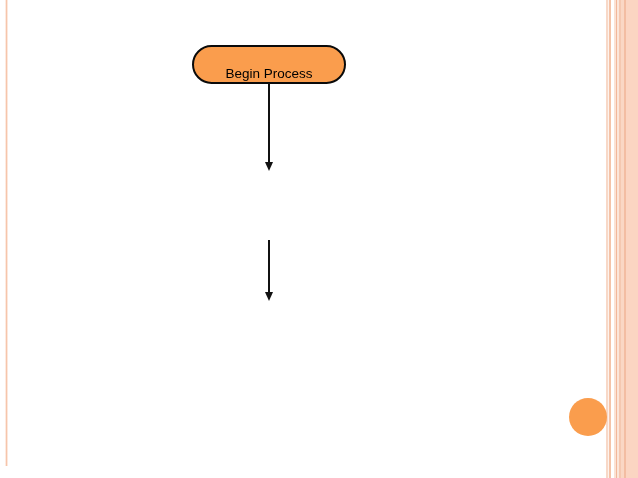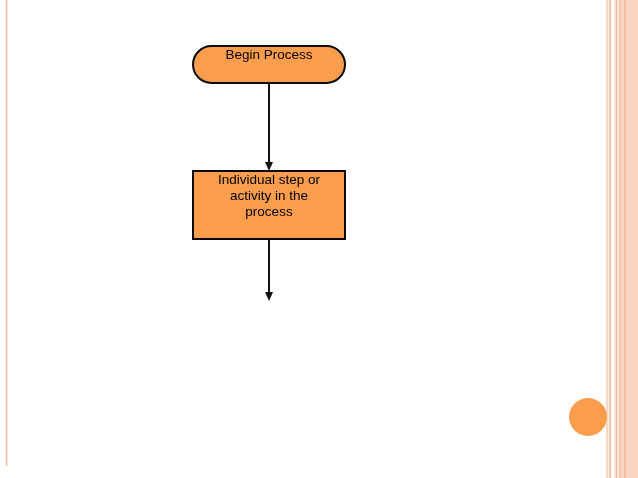--- a/index.html
+++ b/index.html
@@ -58,21 +58,21 @@
   }
 
   
   .shape {
     position: absolute;
     box-sizing: border-box;
     background: #fa9d4d;
     border: 2px solid #0a0a0a;
     color: #000000;
     display: flex;
-    align-items: flex-start;
+    align-items: flex-end;
     justify-content: center;
     text-align: center;
     line-height: 1.18;
   }
   .terminator {
     left: 192px;
     top: 45px;
     width: 154px;
     height: 39px;
     border-radius: 20px;
@@ -134,24 +134,17 @@
 
   <div class="dot" style="background: rgb(250, 157, 77);"></div>
 
   <div class="shape terminator" style="background: rgb(250, 157, 77); border-color: rgb(10, 10, 10); color: rgb(0, 0, 0);">
     <span>Begin Process</span>
   </div>
 
   <div class="connector conn-1"></div>
   <div class="arrowhead arrow-1"></div>
 
-  <div class="shape process-box" style="background: rgb(250, 157, 77); border-color: rgb(10, 10, 10); color: rgb(0, 0, 0);">
-    <span class="lines">
-      <span>Individual step or</span><br>
-      <span>activity in the</span><br>
-      <span>process</span>
-    </span>
-  </div>
 
   <div class="connector conn-2"></div>
   <div class="arrowhead arrow-2"></div>
 
 </div>
 
 </body></html>

